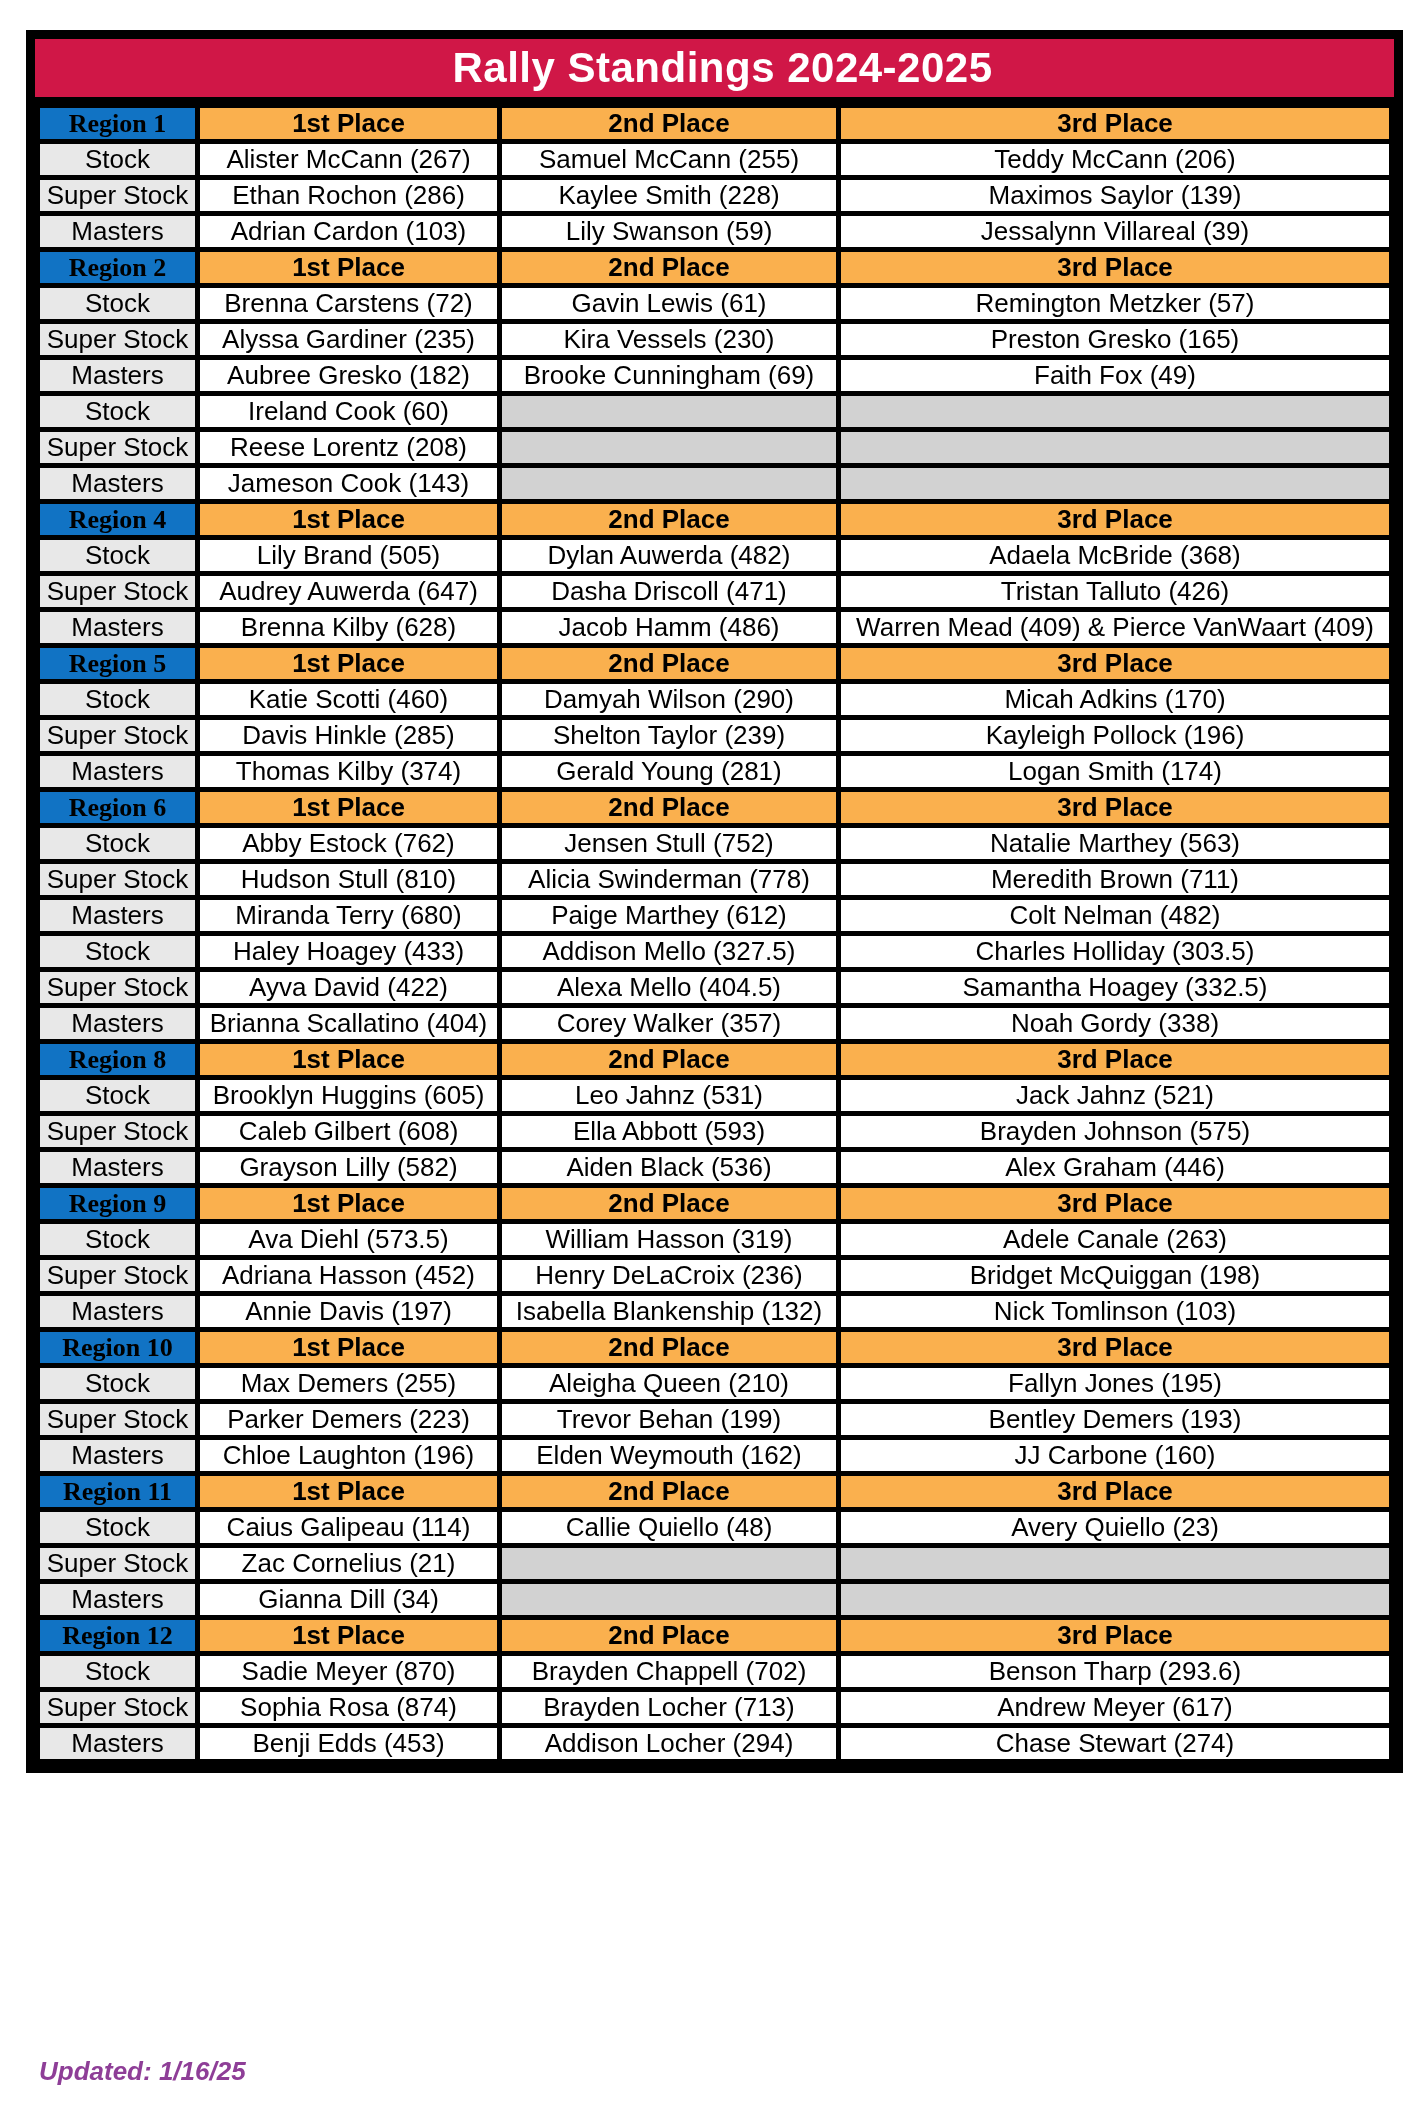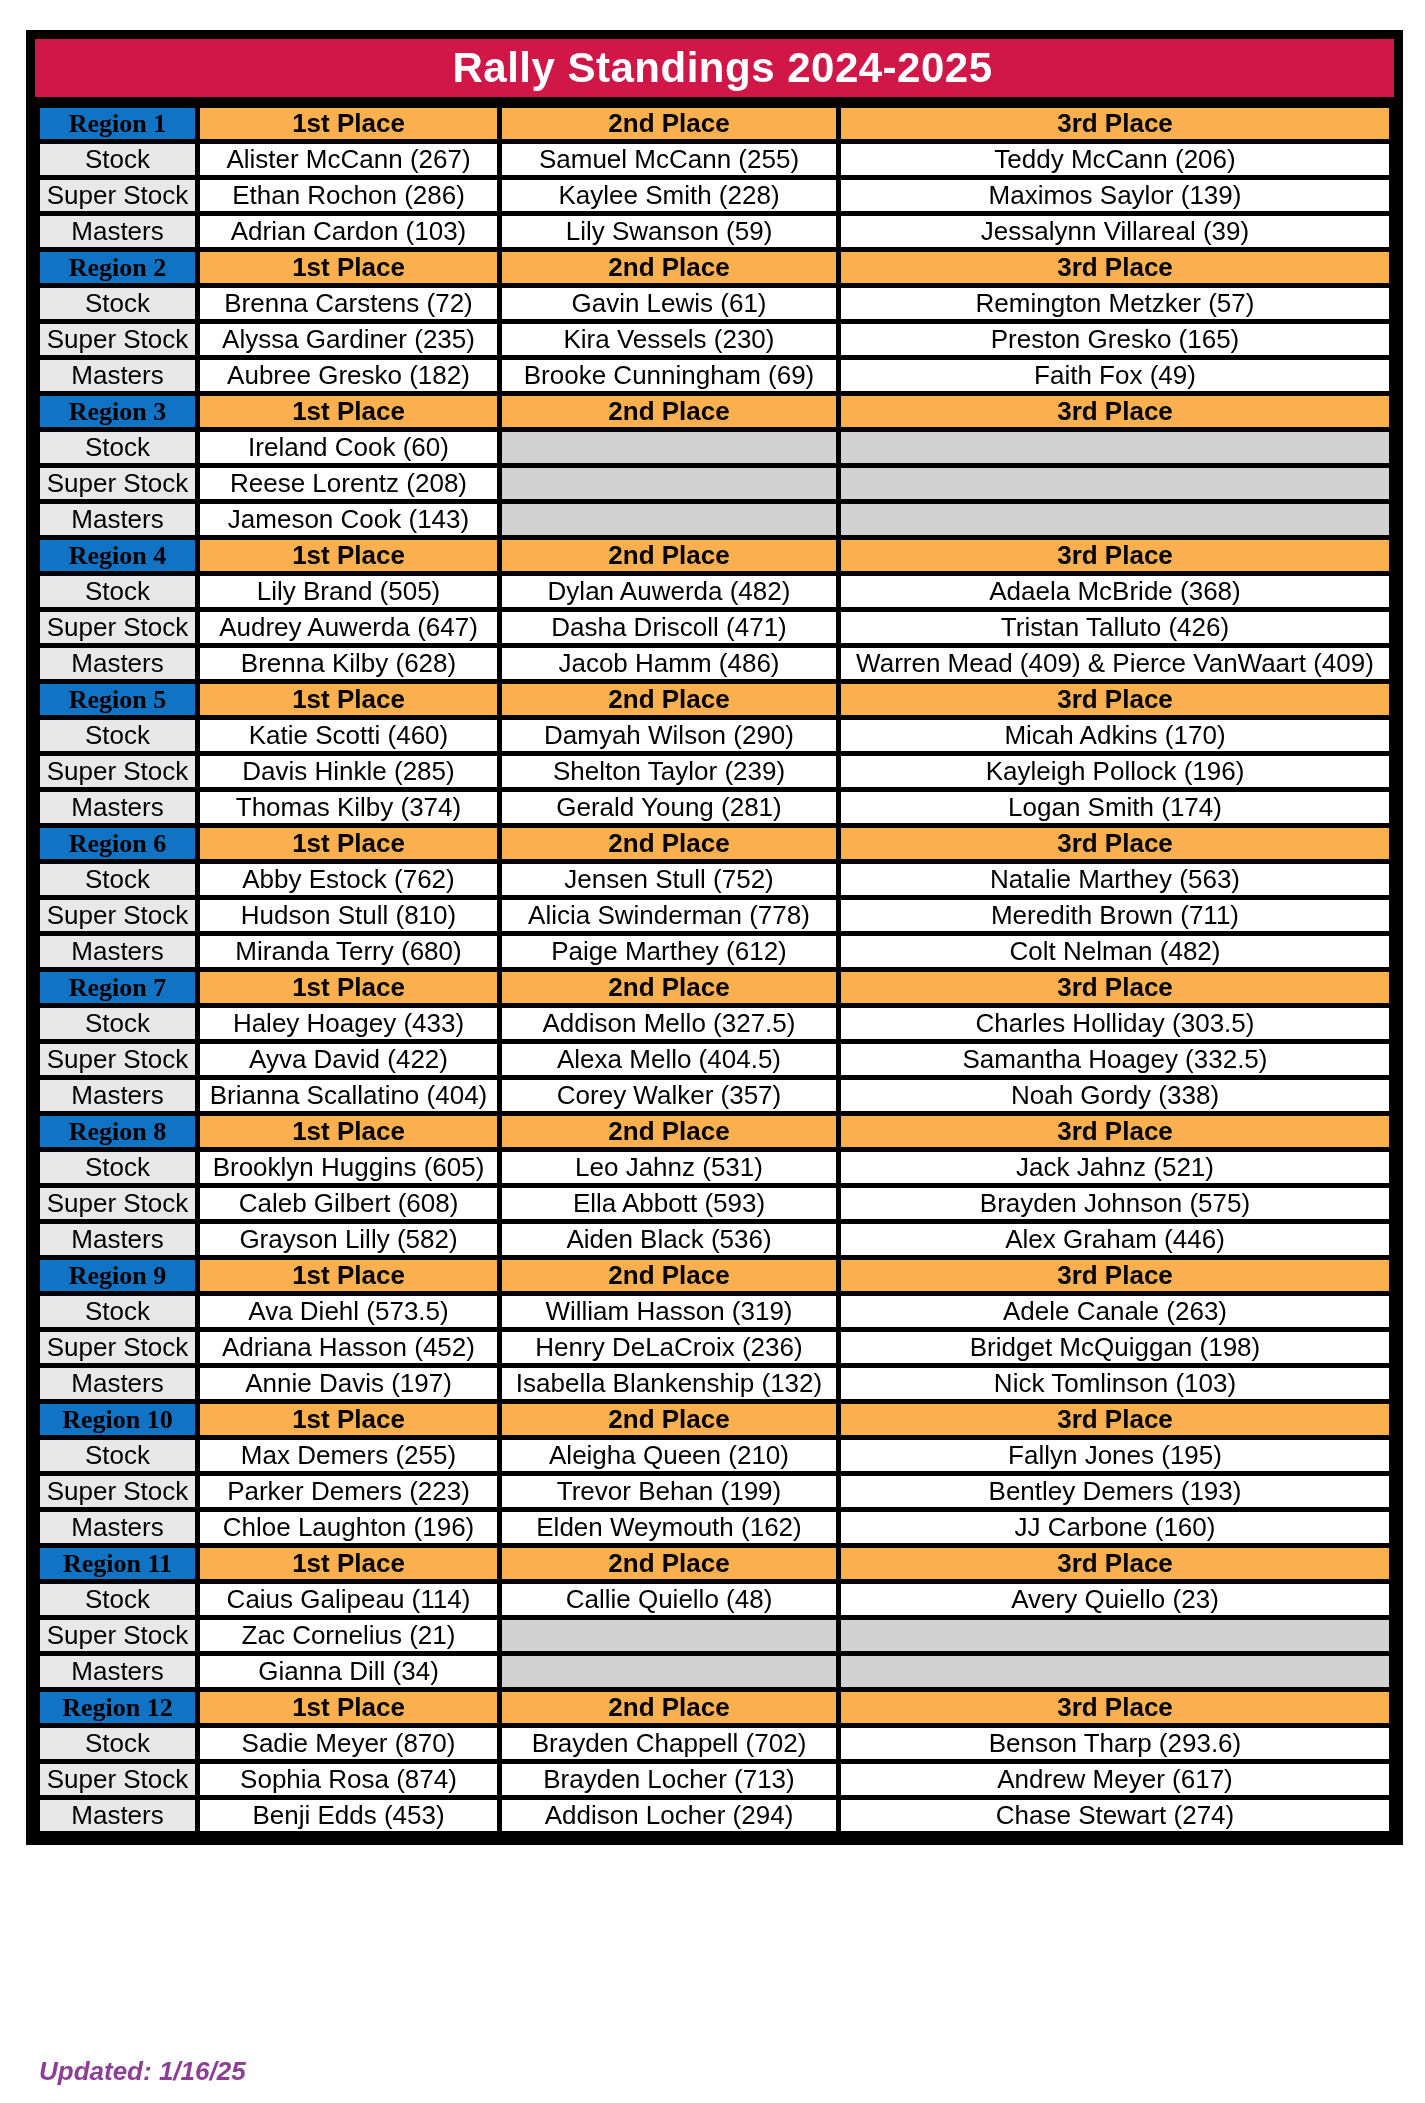--- a/index.html
+++ b/index.html
@@ -128,26 +128,20 @@
           <td class="data-cell">Kira Vessels (230)</td>
           <td class="data-cell">Preston Gresko (165)</td>
         </tr>
         <tr>
           <td class="label-cell">Masters</td>
           <td class="data-cell">Aubree Gresko (182)</td>
           <td class="data-cell">Brooke Cunningham (69)</td>
           <td class="data-cell">Faith Fox (49)</td>
         </tr>
         <tr>
-          <td class="region-cell">Region 3</td>
-          <td class="place-cell">1st Place</td>
-          <td class="place-cell">2nd Place</td>
-          <td class="place-cell">3rd Place</td>
-        </tr>
-        <tr>
           <td class="label-cell">Stock</td>
           <td class="data-cell">Ireland Cook (60)</td>
           <td class="empty-cell"></td>
           <td class="empty-cell"></td>
         </tr>
         <tr>
           <td class="label-cell">Super Stock</td>
           <td class="data-cell">Reese Lorentz (208)</td>
           <td class="empty-cell"></td>
           <td class="empty-cell"></td>
@@ -224,26 +218,20 @@
           <td class="data-cell">Alicia Swinderman (778)</td>
           <td class="data-cell">Meredith Brown (711)</td>
         </tr>
         <tr>
           <td class="label-cell">Masters</td>
           <td class="data-cell">Miranda Terry (680)</td>
           <td class="data-cell">Paige Marthey (612)</td>
           <td class="data-cell">Colt Nelman (482)</td>
         </tr>
         <tr>
-          <td class="region-cell">Region 7</td>
-          <td class="place-cell">1st Place</td>
-          <td class="place-cell">2nd Place</td>
-          <td class="place-cell">3rd Place</td>
-        </tr>
-        <tr>
           <td class="label-cell">Stock</td>
           <td class="data-cell">Haley Hoagey (433)</td>
           <td class="data-cell">Addison Mello (327.5)</td>
           <td class="data-cell">Charles Holliday (303.5)</td>
         </tr>
         <tr>
           <td class="label-cell">Super Stock</td>
           <td class="data-cell">Ayva David (422)</td>
           <td class="data-cell">Alexa Mello (404.5)</td>
           <td class="data-cell">Samantha Hoagey (332.5)</td>

